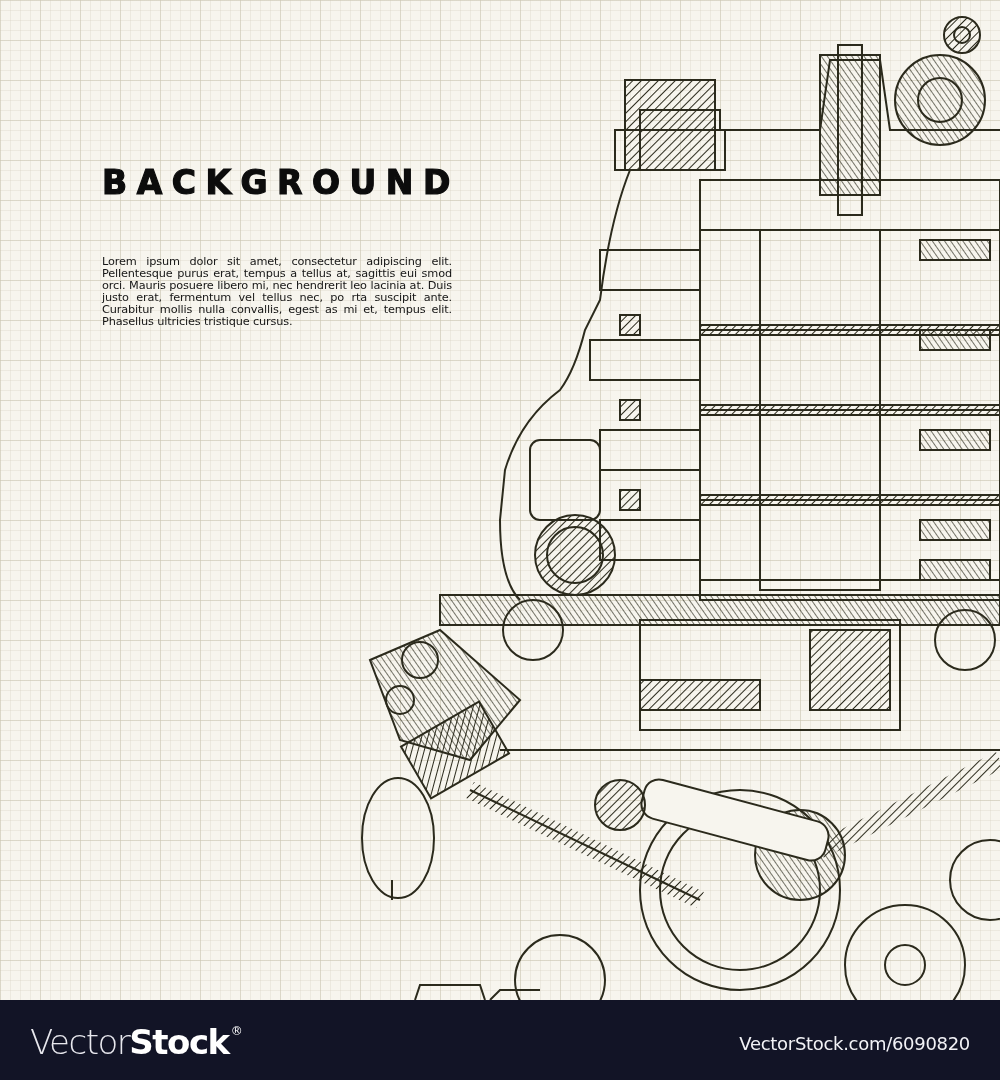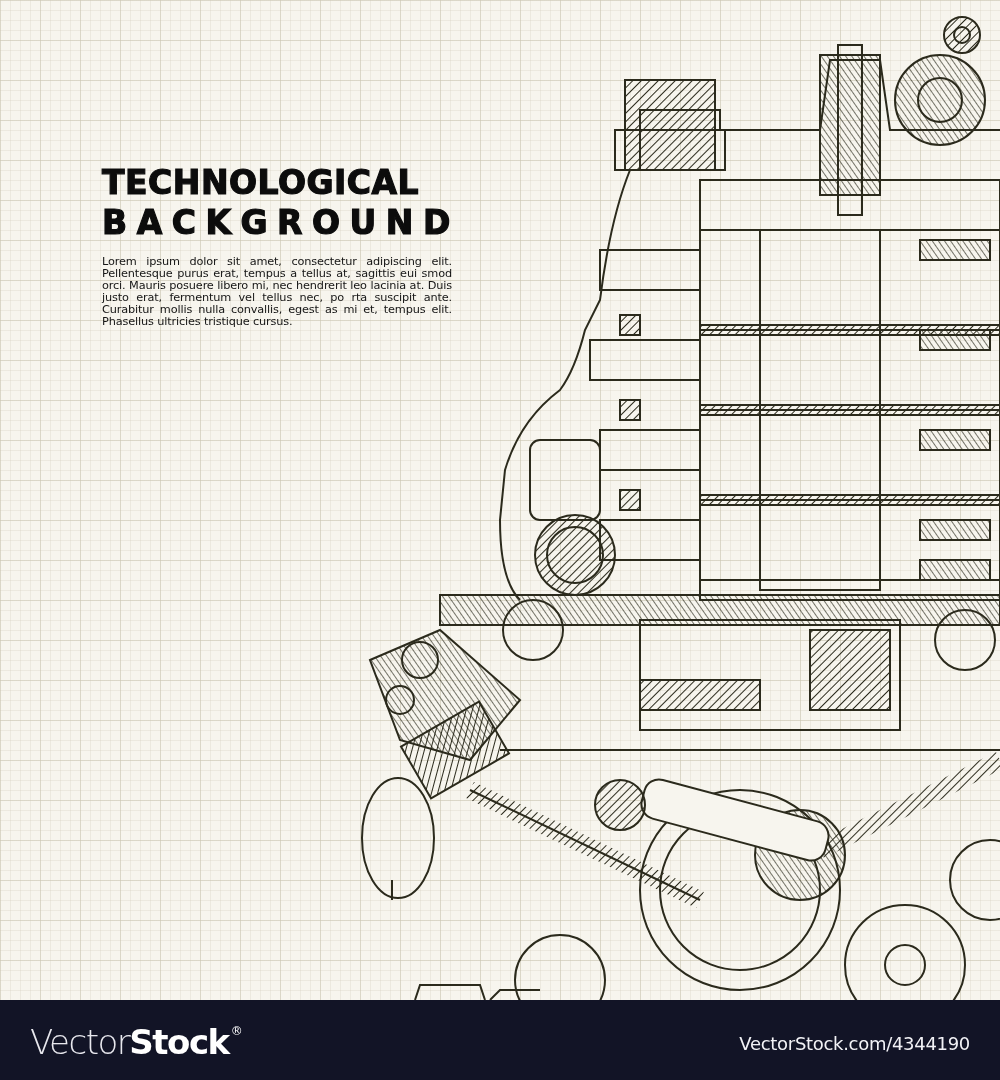--- a/index.html
+++ b/index.html
@@ -140,25 +140,24 @@
       <circle cx="905" cy="965" r="20"></circle>
       <circle cx="560" cy="980" r="45"></circle>
       <circle cx="990" cy="880" r="40"></circle>
       <circle cx="965" cy="640" r="30"></circle>
       <path d="M415 1000 L420 985 L480 985 L485 1000"></path>
       <path d="M490 1000 L500 990 L540 990"></path>
     </g>
   </svg>
 
   <div class="title-block">
-    <div class="title-line l1">TECHNOLOGICAL</div>
     <div class="title-line l2">BACKGROUND</div>
   </div>
 
   <p class="body-text">Lorem ipsum dolor sit amet, consectetur adipiscing elit. Pellentesque purus erat, tempus a tellus at, sagittis eui smod orci. Mauris posuere libero mi, nec hendrerit leo lacinia at. Duis justo erat, fermentum vel tellus nec, po rta suscipit ante. Curabitur mollis nulla convallis, egest as mi et, tempus elit. Phasellus ultricies tristique cursus.</p>
 </div>
 
 <div class="footer">
   <div class="brand">
     <span class="thin">Vector</span><span class="bold">Stock</span><span class="reg">®</span>
   </div>
-  <div class="image-id">VectorStock.com/4344190</div>
+  <div class="image-id">VectorStock.com/6090820</div>
 </div>
 
 </body></html>

